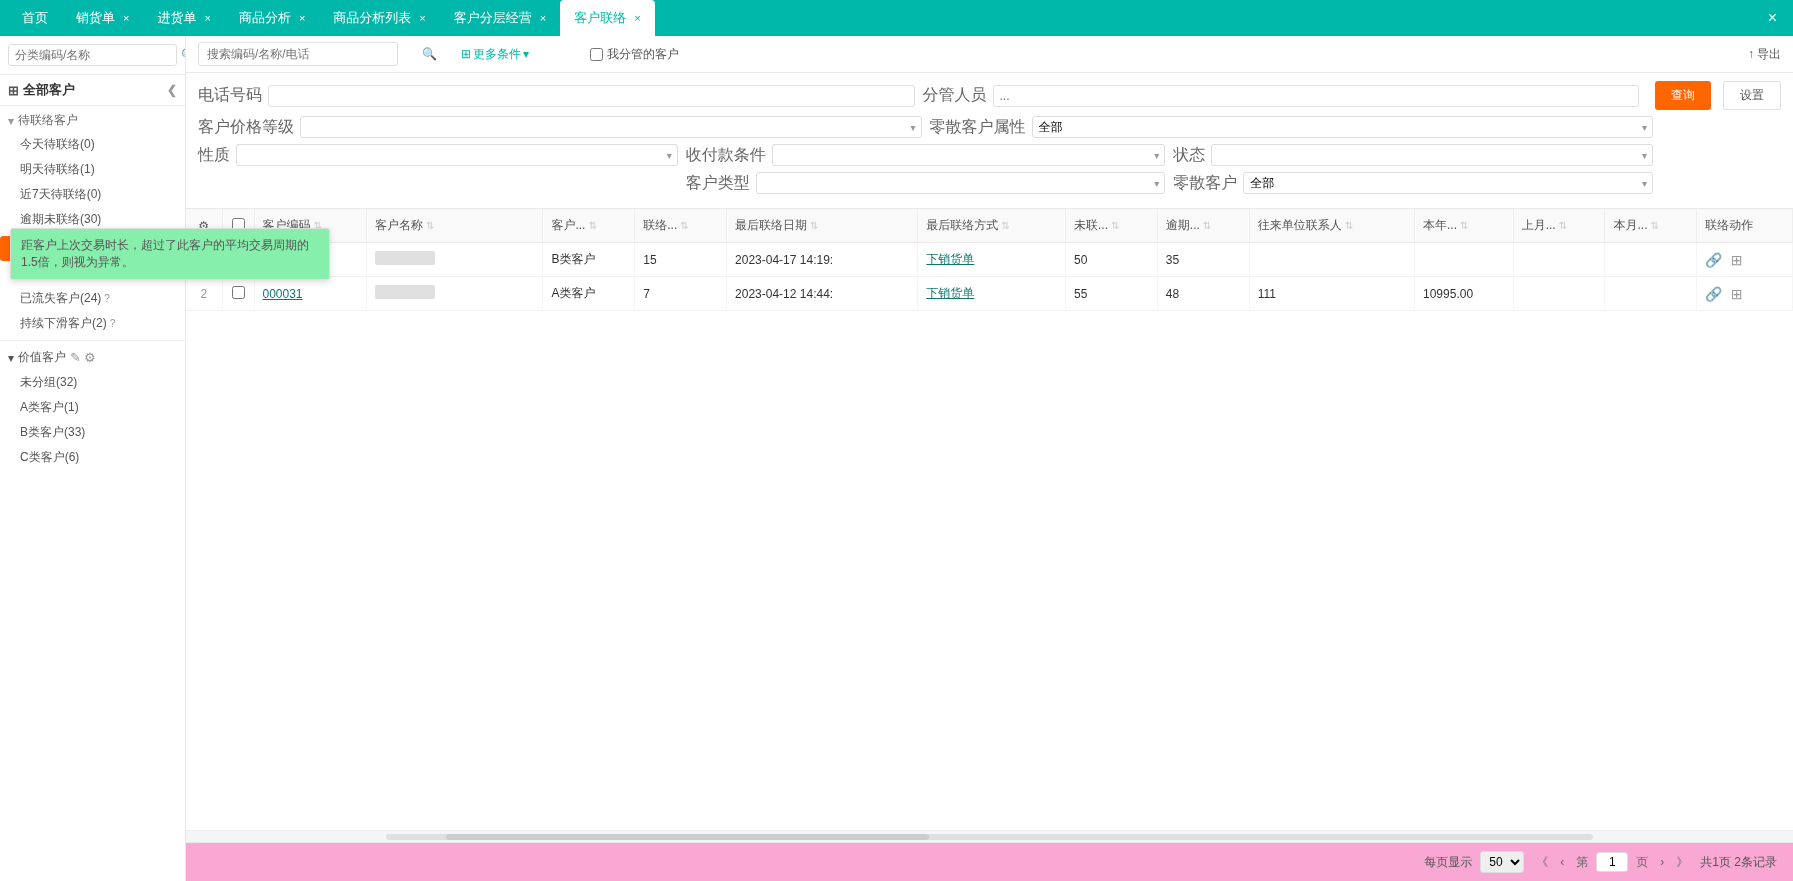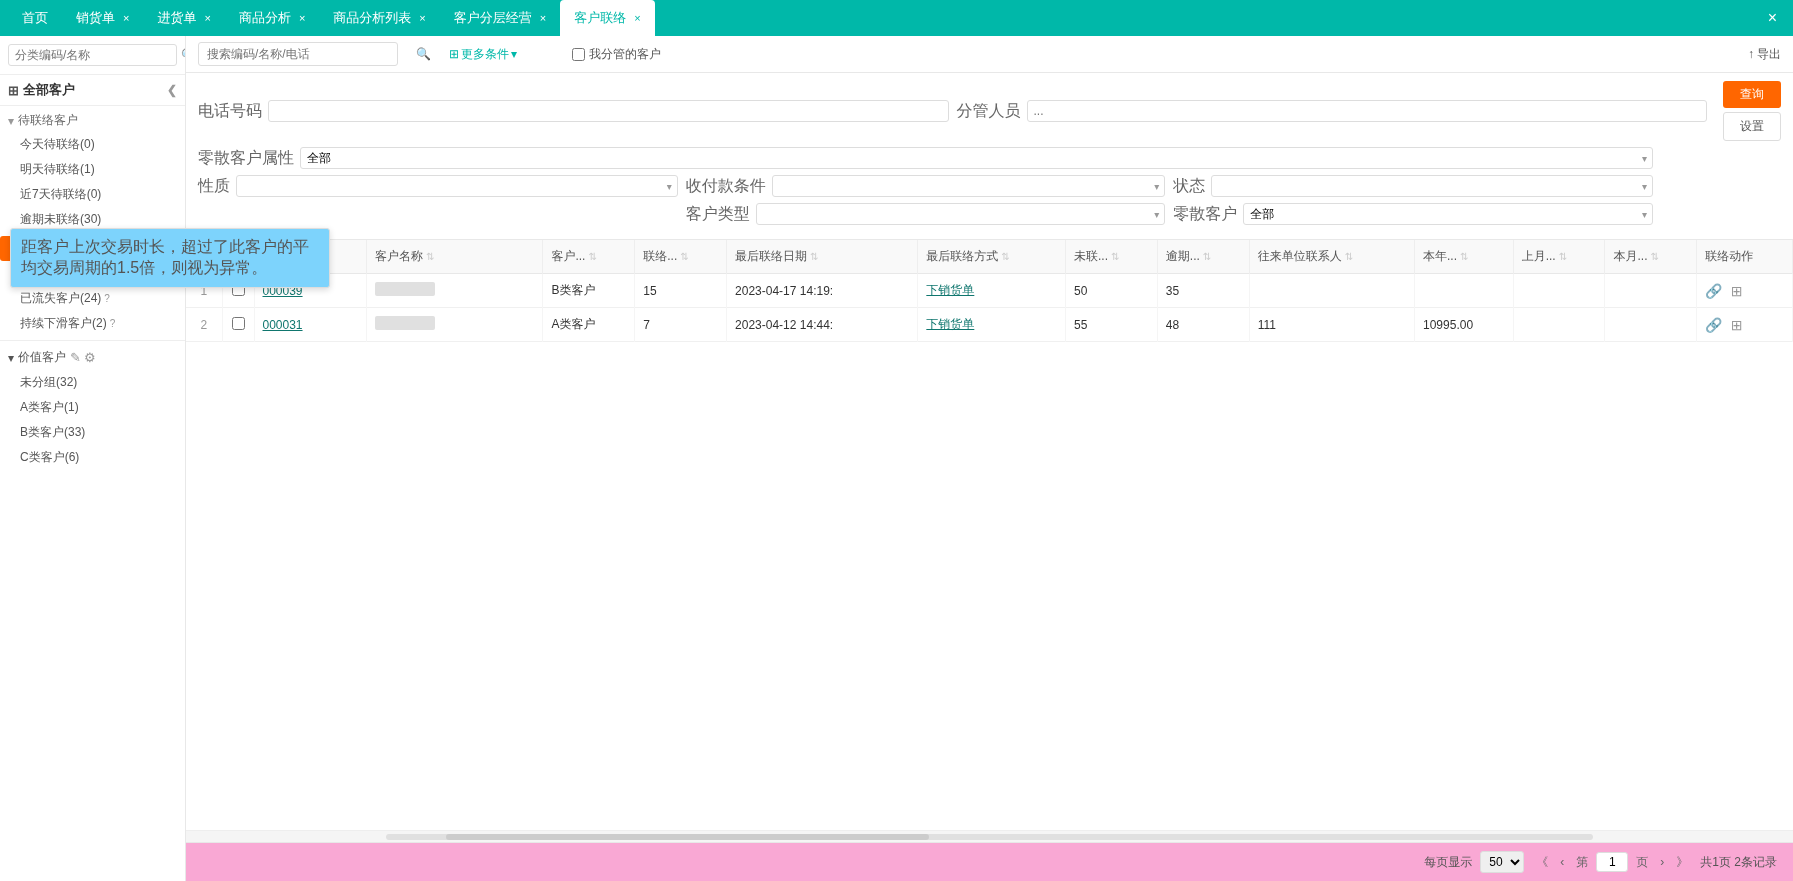--- a/index.html
+++ b/index.html
@@ -56,32 +56,32 @@
 
     .sidebar-divider { height: 1px; background: #eee; margin: 4px 0; }
 
     .sidebar-value-group {
       display: flex; align-items: center; padding: 4px 8px; color: #555; font-size: 12px;
     }
     .sidebar-value-group .icons { display: flex; gap: 3px; margin-left: 4px; }
 
     
     .tooltip-box {
-      position: absolute; left: 10px; top: 228px; background: #7dd3fc; border: 1px solid #ddd;
-      padding: 8px 10px; font-size: 16px; color: #555; max-width: 320px; z-index: 100;
+      position: absolute; left: 10px; top: 228px; background: #86efac; border: 1px solid #ddd;
+      padding: 8px 10px; font-size: 12px; color: #555; max-width: 320px; z-index: 100;
       box-shadow: 0 2px 6px rgba(0,0,0,0.15); border-radius: 3px;
     }
 
     
     .right-content { flex: 1; display: flex; flex-direction: column; overflow: hidden; background: #f5f5f5; }
 
     
     .filter-bar {
       background: #fff; padding: 6px 12px; border-bottom: 1px solid #e8e8e8;
-      display: flex; align-items: center; gap: 18px; flex-shrink: 0;
+      display: flex; align-items: center; gap: 24px; flex-shrink: 0;
     }
     .filter-bar input.search-input {
       width: 200px; border: 1px solid #ddd; border-radius: 3px; padding: 4px 8px;
       font-size: 12px; outline: none;
     }
     .filter-bar .search-icon { color: #999; cursor: pointer; }
     .filter-bar .more-conditions { color: #00b8a9; cursor: pointer; display: flex; align-items: center; gap: 2px; }
     .filter-bar .my-customers { display: flex; align-items: center; gap: 4px; color: #555; cursor: pointer; padding-left: 37px; }
     .filter-bar .export-btn { margin-left: auto; color: #555; cursor: pointer; display: flex; align-items: center; gap: 3px; }
 
@@ -95,21 +95,21 @@
     .filter-cell select, .filter-cell input {
       flex: 1; border: 1px solid #ddd; border-radius: 3px; padding: 3px 6px;
       font-size: 12px; outline: none; background: #fff;
     }
     .filter-cell .select-wrapper { flex: 1; position: relative; }
     .filter-cell .select-wrapper select { width: 100%; appearance: none; padding-right: 20px; }
     .filter-cell .select-wrapper::after {
       content: '▾'; position: absolute; right: 6px; top: 50%; transform: translateY(-50%);
       color: #999; pointer-events: none; font-size: 10px;
     }
-    .filter-actions { display: flex; flex-direction: column; gap: 4px; padding-left: 8px; flex-shrink: 0; }
+    .filter-actions { display: flex; flex-direction: row; gap: 12px; padding-left: 8px; flex-shrink: 0; }
     .btn-query { background: #ff6600; color: #fff; border: none; border-radius: 3px; padding: 5px 16px; cursor: pointer; font-size: 12px; }
     .btn-settings { background: #fff; color: #555; border: 1px solid #ddd; border-radius: 3px; padding: 5px 16px; cursor: pointer; font-size: 12px; }
 
     
     .table-area { flex: 1; overflow: auto; background: #fff; margin: 0; }
     table { width: 100%; border-collapse: collapse; font-size: 12px; }
     thead tr { background: #f9f9f9; border-bottom: 1px solid #e8e8e8; }
     thead th {
       padding: 8px 8px; text-align: left; color: #555; font-weight: normal;
       white-space: nowrap; border-right: 1px solid #eee; position: relative;
@@ -286,20 +286,26 @@
           <label>分管人员</label>
           <input type="text" style="flex: 1 1 0%;" placeholder="...">
         </div>
         <div class="filter-actions">
           <button class="btn-query">查询</button>
           <button class="btn-settings">设置</button>
         </div>
       </div>
 
       <div class="filter-row">
+        <div class="filter-cell">
+          <label>客户价格等级</label>
+          <div class="select-wrapper">
+            <select><option></option></select>
+          </div>
+        </div>
         <div class="filter-cell">
           <label>零散客户属性</label>
           <div class="select-wrapper" style="flex:1;">
             <select>
               <option>全部</option>
             </select>
           </div>
         </div>
         <div style="width:120px;"></div>
       </div>

